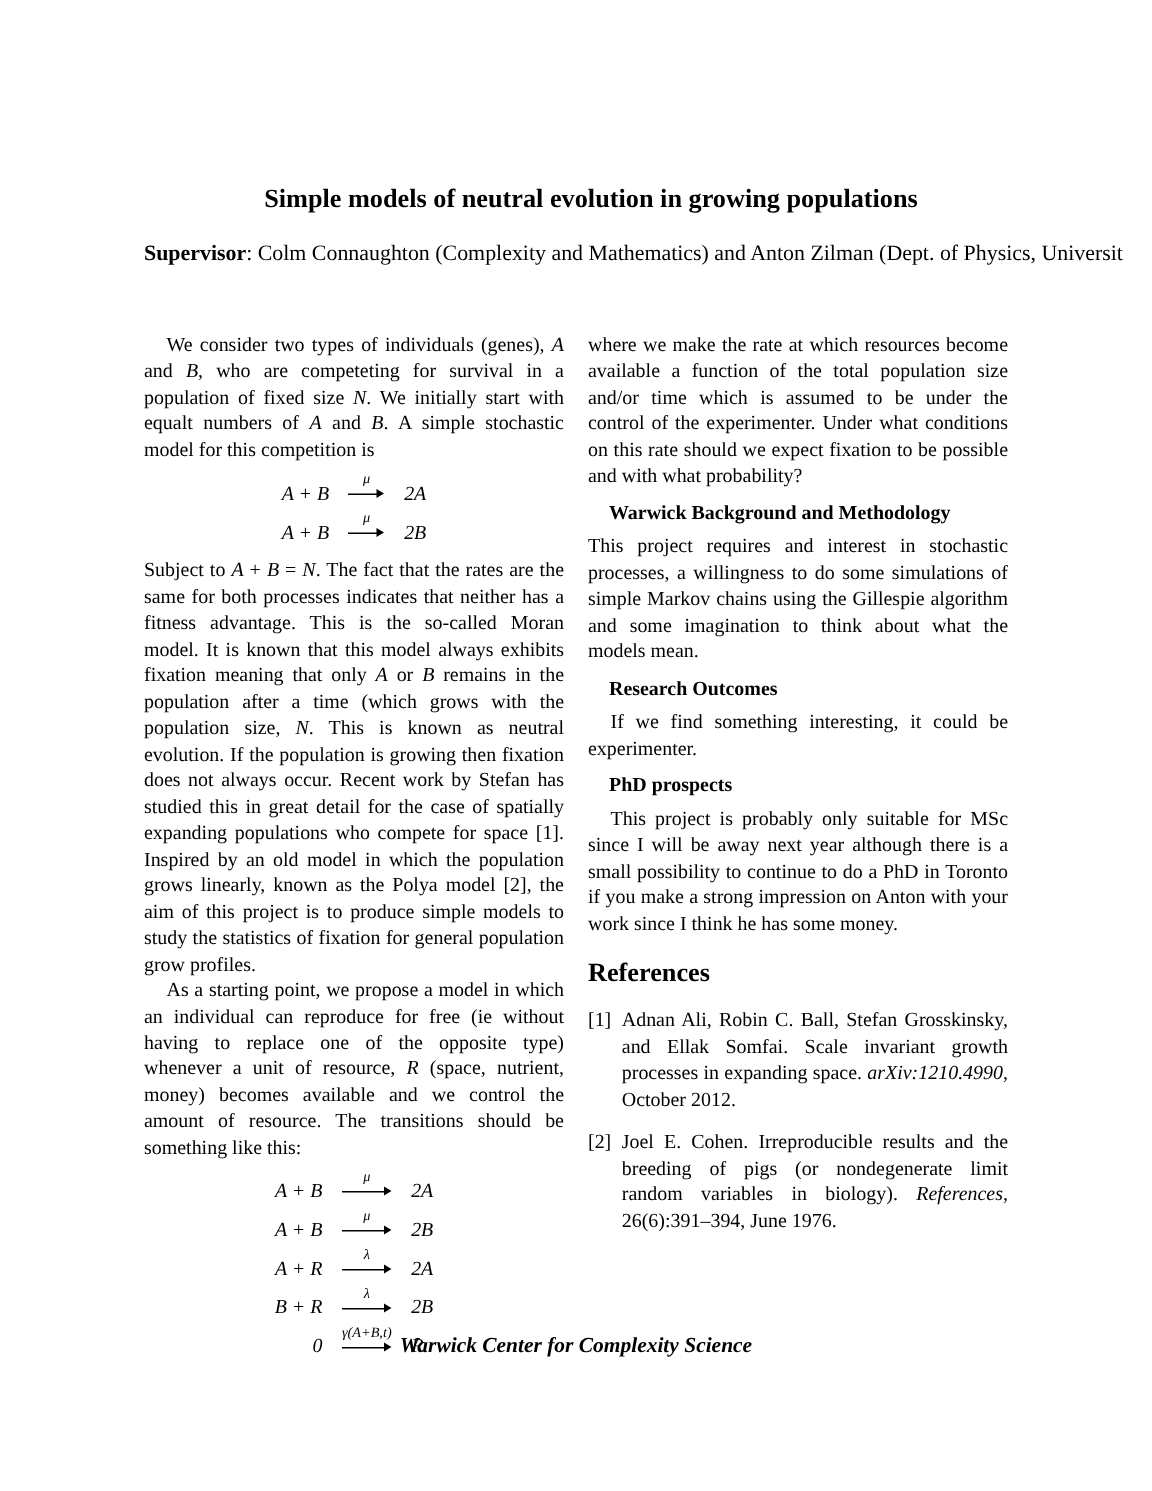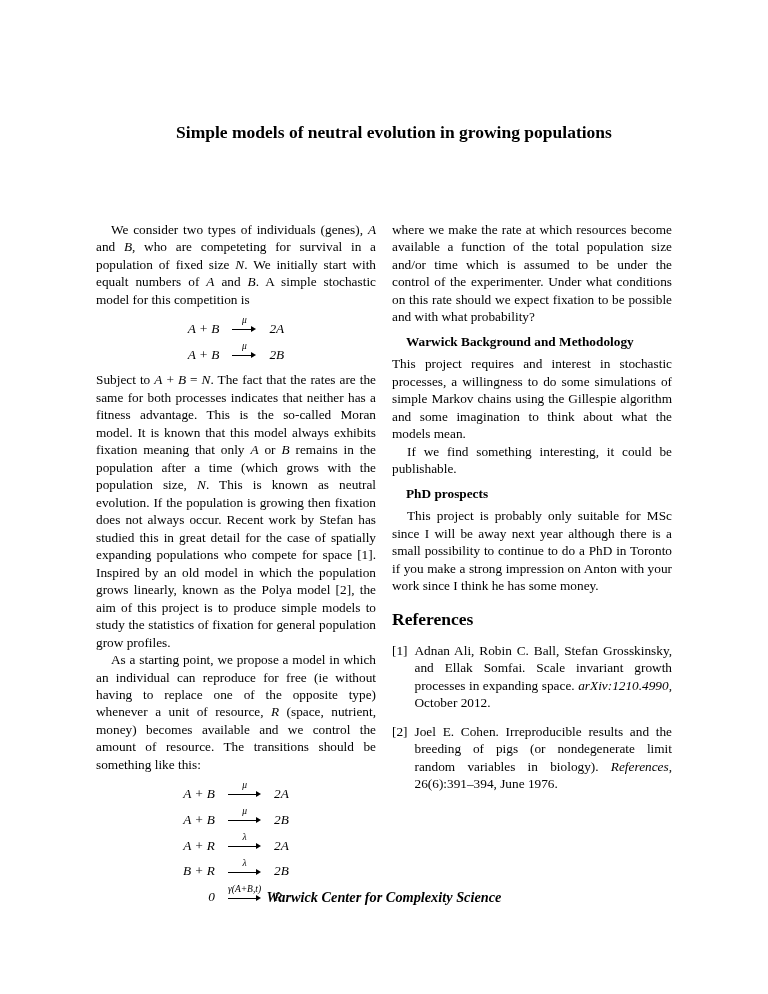--- a/index.html
+++ b/index.html
@@ -57,20 +57,21 @@
     text-align: center; font-weight: bold; font-style: italic; font-size: 14.3px;
   }
 </style>
 </head>
 <body>
 
 <div class="page">
 
   <h1 class="title">Simple models of neutral evolution in growing populations</h1>
 
+  <p class="supervisor"><span class="b">Supervisor</span><span>: Colm Connaughton (Complexity and Mathematics) and Anton Zilman (Dept. of Physics, Universit</span></p>
 
   <div class="columns">
 
     <div class="col">
       <p class="para indent"><span>We consider two types of individuals (genes), </span><span class="it">A</span><span> and </span><span class="it">B</span><span>, who are competeting for survival in a population of fixed size </span><span class="it">N</span><span>. We initially start with equalt numbers of </span><span class="it">A</span><span> and </span><span class="it">B</span><span>. A simple stochastic model for this competition is</span></p>
 
       <div class="eqgroup">
         <span class="eq-lhs">A + B</span>
         <span class="xarr">
             <span class="xrate">μ</span>
@@ -124,21 +125,22 @@
             <span class="xline"></span>
           </span>
         <span class="eq-rhs">R.</span>
       </div>
     </div>
 
     <div class="col">
       <p class="para">where we make the rate at which resources become available a function of the total population size and/or time which is assumed to be under the control of the experimenter. Under what conditions on this rate should we expect fixation to be possible and with what probability?</p>
       <p class="phead">Warwick Background and Methodology</p>
       <p class="para">This project requires and interest in stochastic processes, a willingness to do some simulations of simple Markov chains using the Gillespie algorithm and some imagination to think about what the models mean.</p>
-      <p class="para indent">If we find something interesting, it could be publishable.</p>
+      <p class="phead">Research Outcomes</p>
+      <p class="para indent">If we find something interesting, it could be experimenter.</p>
       <p class="phead">PhD prospects</p>
       <p class="para indent">This project is probably only suitable for MSc since I will be away next year although there is a small possibility to continue to do a PhD in Toronto if you make a strong impression on Anton with your work since I think he has some money.</p>
 
       <h2 class="refs-heading">References</h2>
 
       <div class="refitem">
         <span class="refmark">[1]</span>
         <span class="reftext"><span>Adnan Ali, Robin C. Ball, Stefan Grosskinsky, and Ellak Somfai. Scale invariant growth processes in expanding space. </span><span class="it">arXiv:1210.4990</span><span>, October 2012.</span></span>
       </div>
 

